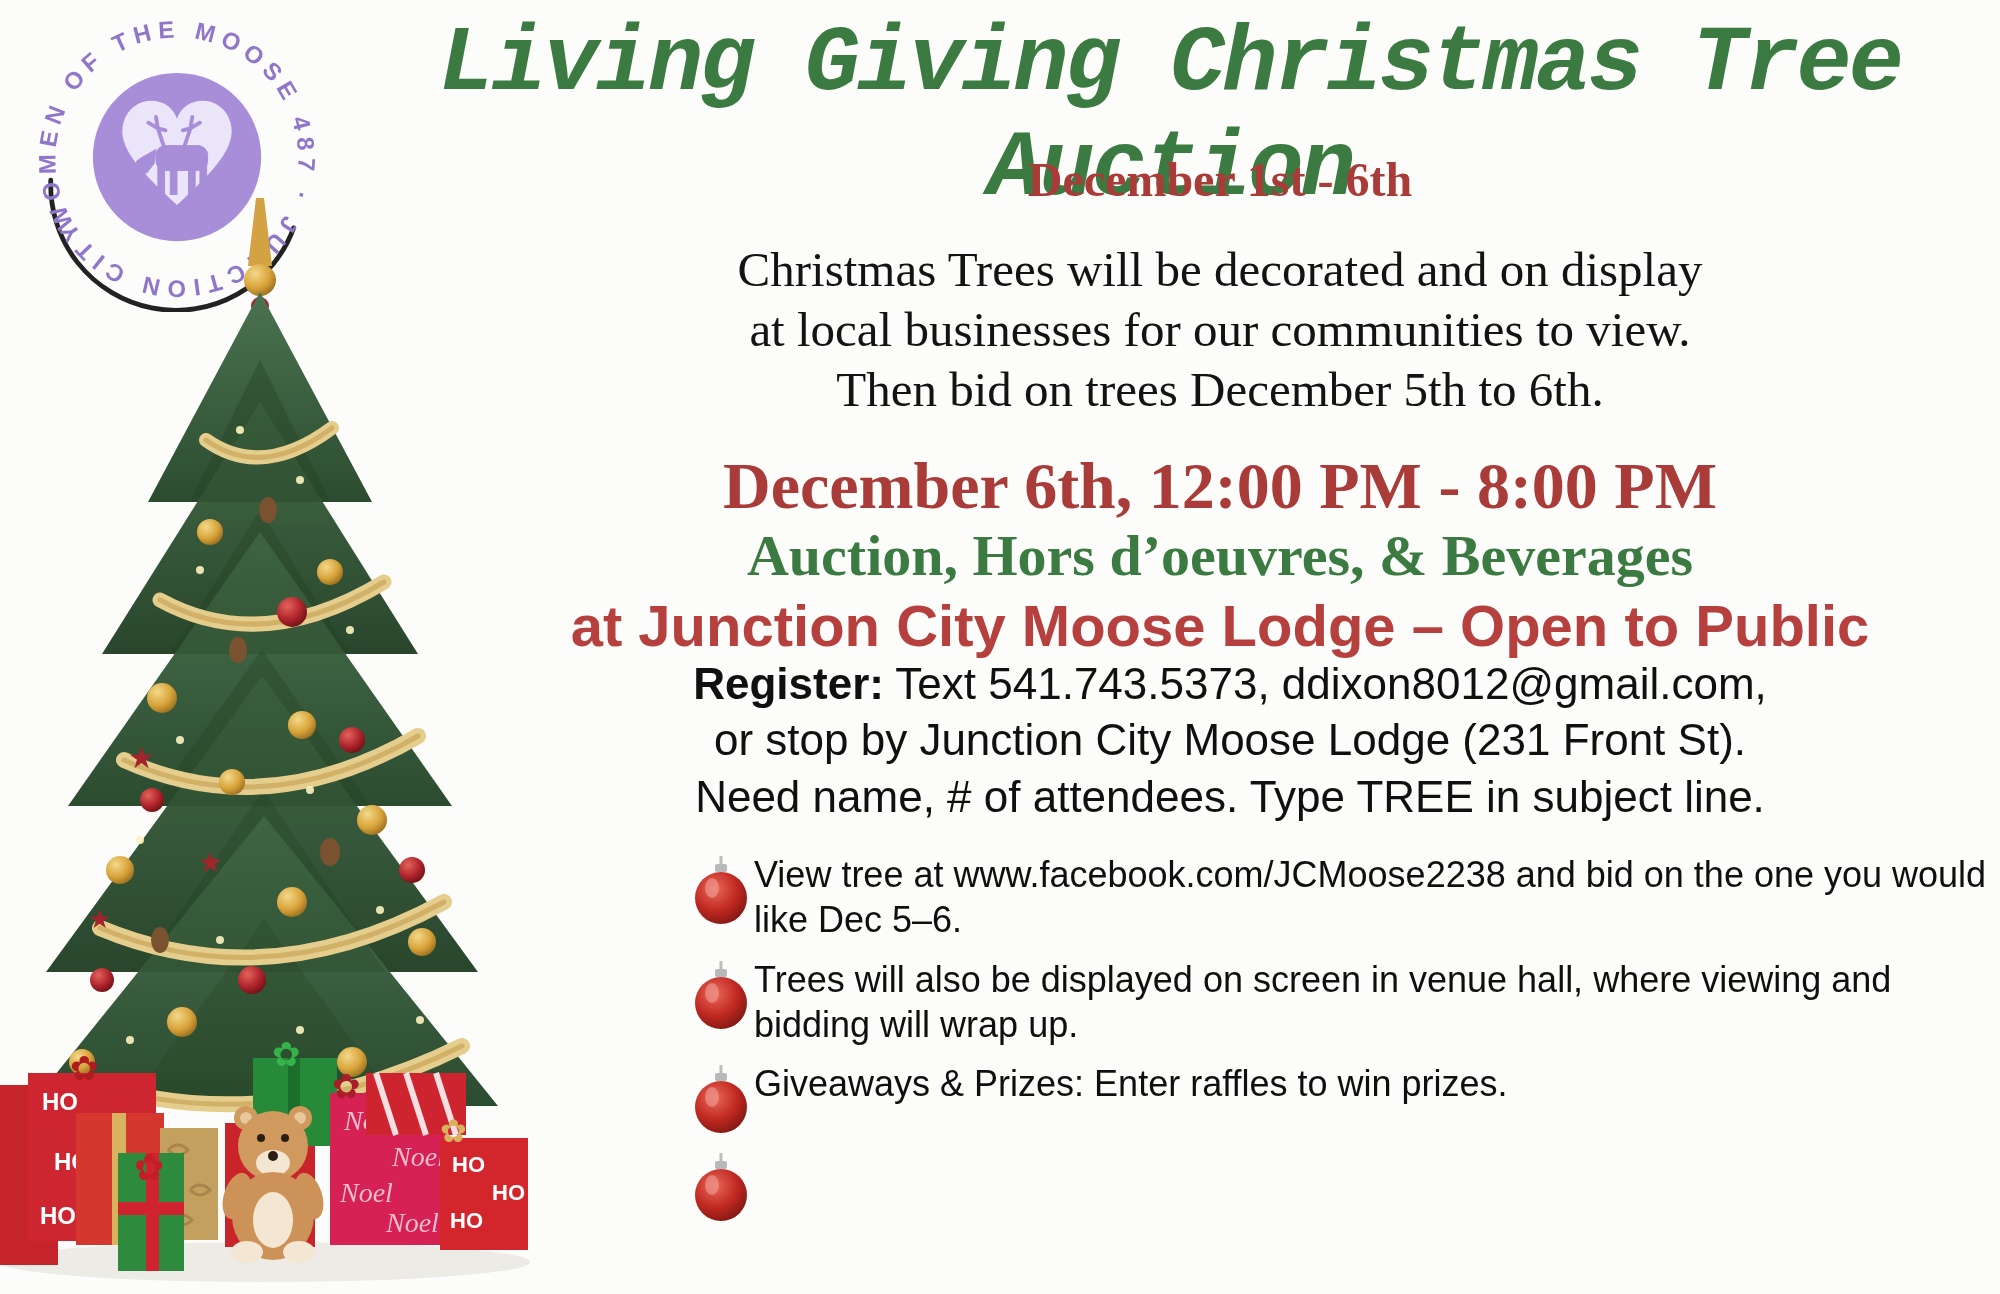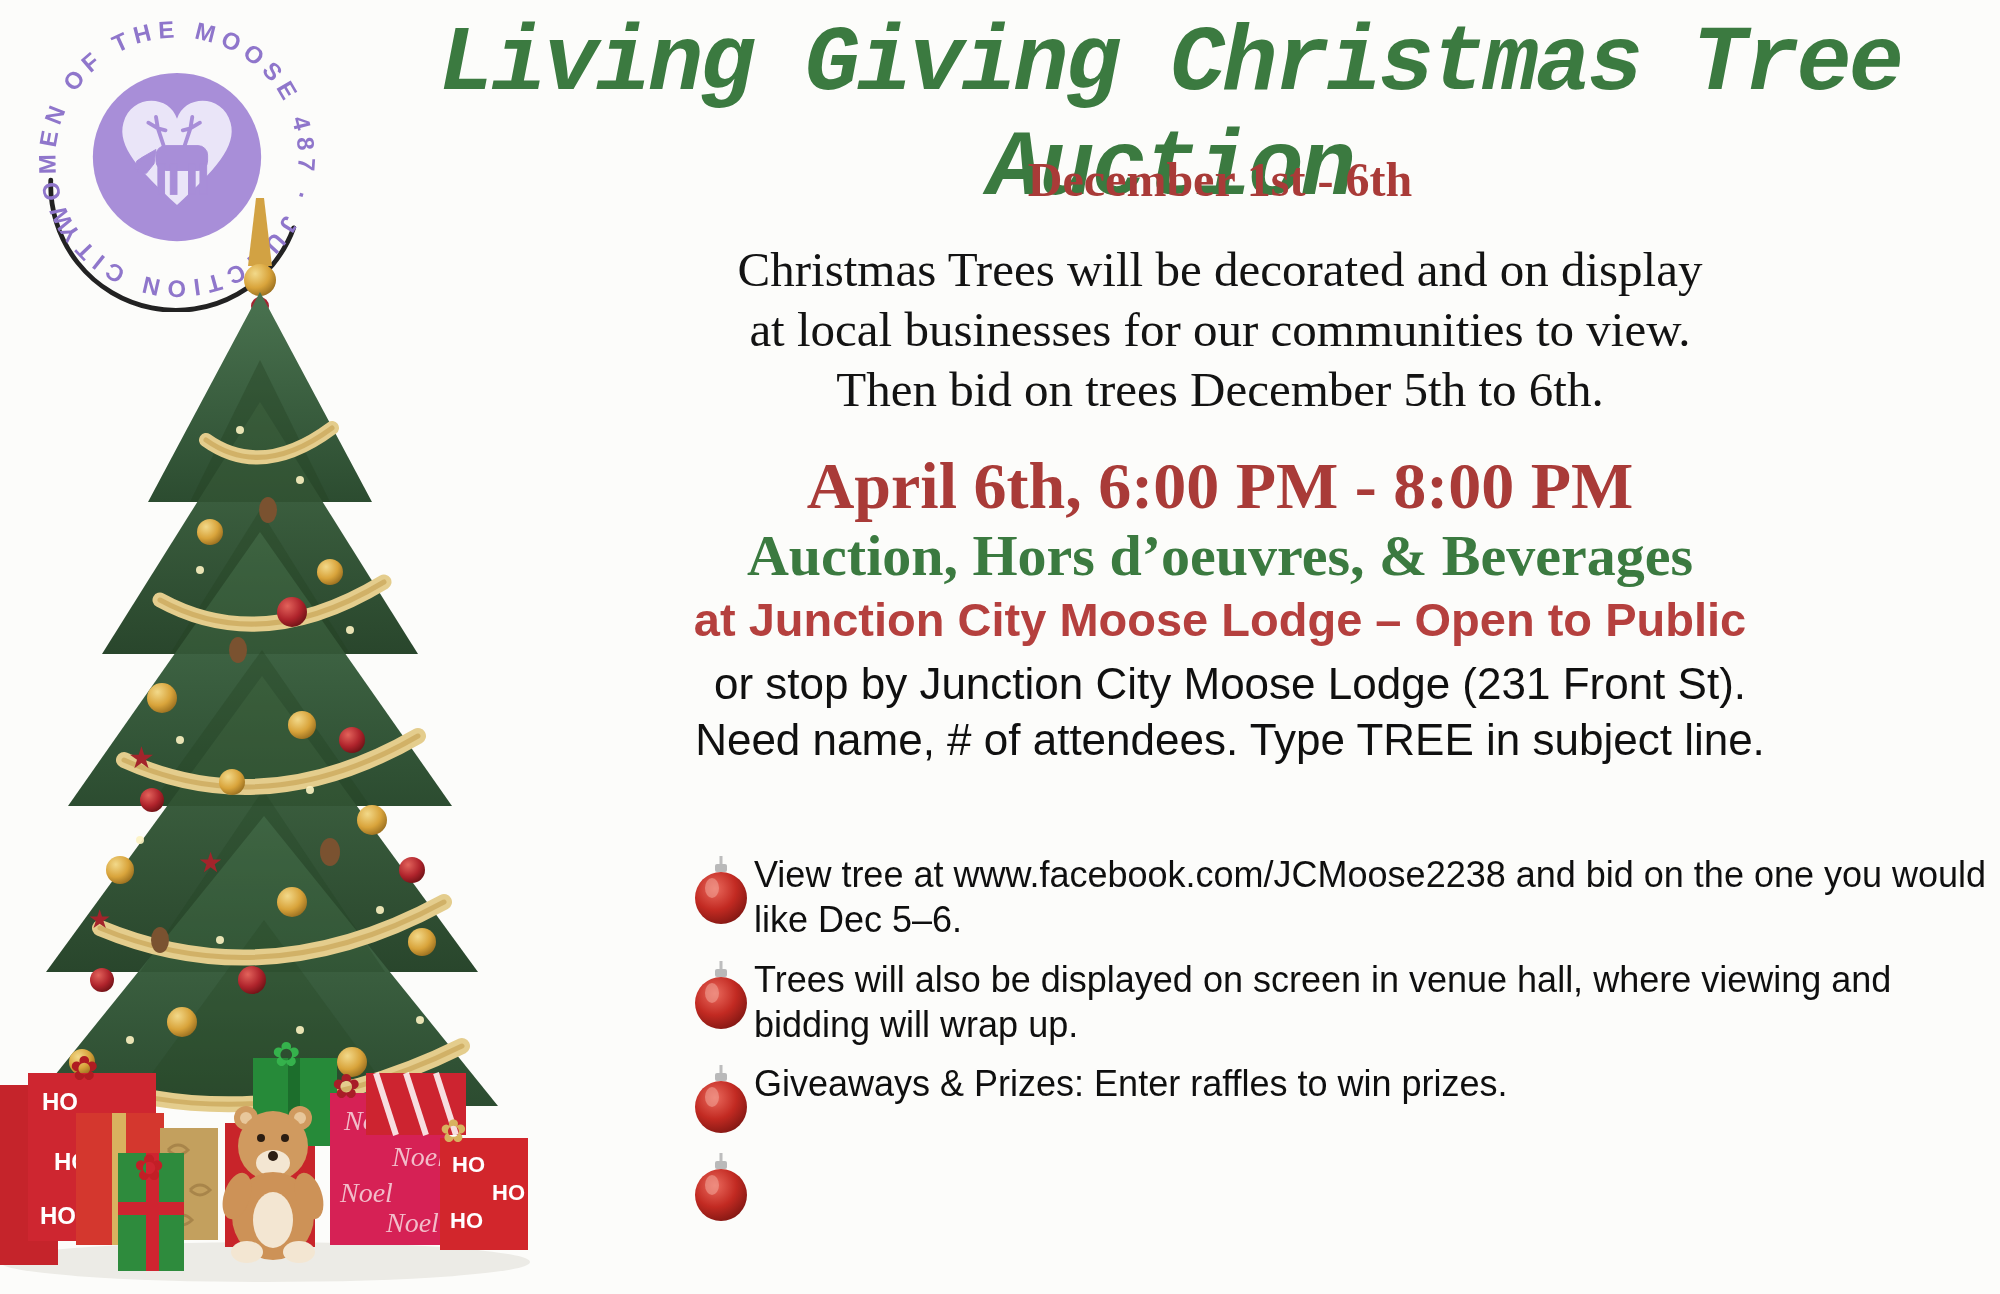--- a/index.html
+++ b/index.html
@@ -49,21 +49,21 @@
   .event-subtitle {
     left:560px; top:522px; width:1320px;
     text-align:center;
     font-family:"Liberation Serif",serif;
     font-weight:bold; font-size:58px;
     color:var(--title-green,#3b7a40);
   }
   .event-location {
     left:560px; top:592px; width:1320px;
     text-align:center;
-    font-weight:bold; font-size:47px;
+    font-weight:bold; font-size:58px;
     color:var(--location-red,#b5403e);
   }
   .register {
     left:520px; top:656px; width:1420px;
     text-align:center;
     font-size:44px; line-height:1.28;
     color:#101010;
   }
   .register b { font-weight:bold; }
 
@@ -120,25 +120,26 @@
 <div class="abs flyer-title">Living Giving Christmas Tree Auction</div>
 
 <div class="abs date-range">December 1st - 6th</div>
 
 <div class="abs intro">
   <div>Christmas Trees will be decorated and on display</div>
   <div>at local businesses for our communities to view.</div>
   <div>Then bid on trees December 5th to 6th.</div>
 </div>
 
-<div class="abs event-datetime">April 6th, 6:00 PM - 8:00 PM</div>
+<div class="abs event-datetime">December 6th, 12:00 PM - 8:00 PM</div>
 <div class="abs event-subtitle">Auction, Hors d’oeuvres, &amp; Beverages</div>
 <div class="abs event-location">at Junction City Moose Lodge – Open to Public</div>
 
 <div class="abs register">
+  <div><b>Register:</b><span> Text 541.743.5373, ddixon8012@gmail.com,</span></div>
   <div>or stop by Junction City Moose Lodge (231 Front St).</div>
   <div>Need name, # of attendees. Type TREE in subject line.</div>
 </div>
 
 <ul class="abs bullets">
   <li>
     <svg class="orn" width="56" height="70" viewBox="0 0 56 70">
       <defs>
           <radialGradient id="ob1" cx="38%" cy="32%" r="75%">
             <stop offset="0%" stop-color="#ea6a5d"></stop>

